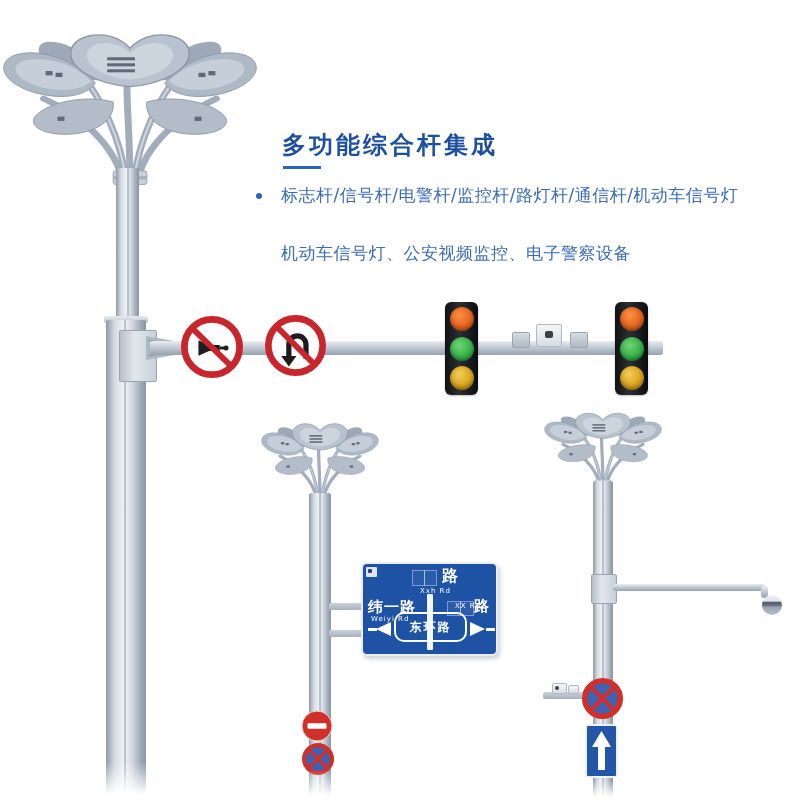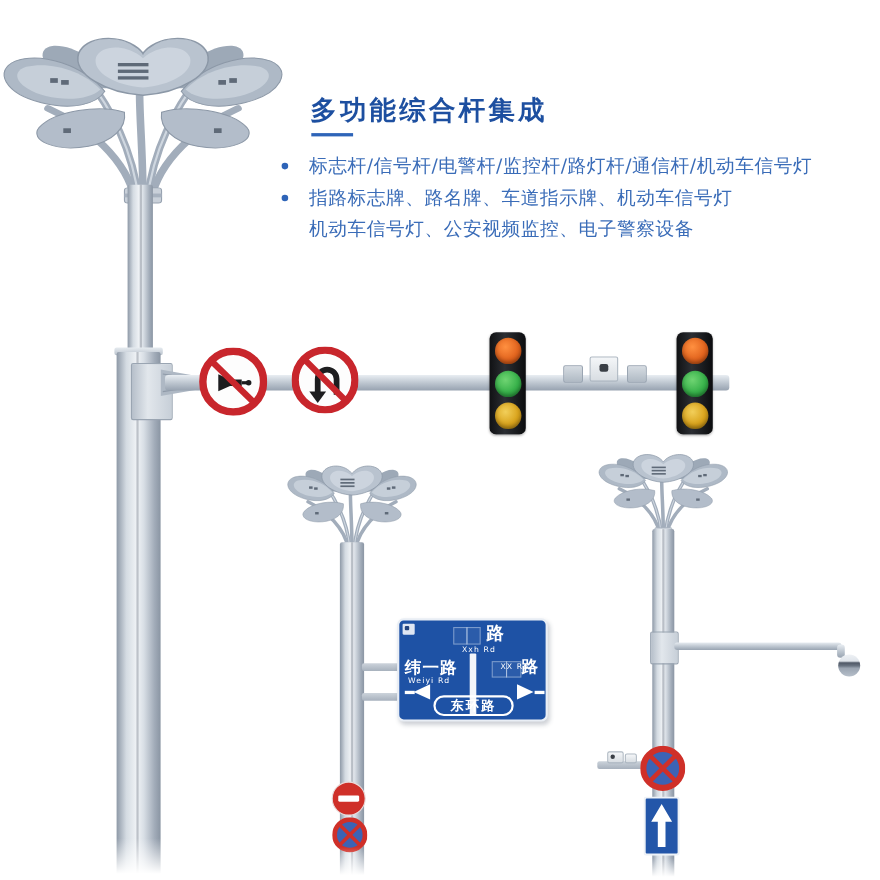--- a/index.html
+++ b/index.html
@@ -1,18 +1,18 @@
 <!DOCTYPE html>
 <html><head>
 <meta charset="utf-8">
 <style>
   html,body{margin:0;padding:0;background:#fff;}
   .canvas{position:relative;width:800px;height:800px;background:#ffffff;overflow:hidden;
           font-family:"DejaVu Sans","Liberation Sans",sans-serif;}
-  .abs{position:absolute;}
+  .abs{position:absolute;margin-top:45px;}
 
   
   .title{left:282px;top:84px;font-size:24px;font-weight:bold;color:#1d4fa0;letter-spacing:3px;}
   .title-underline{left:283px;top:121px;width:38px;height:3px;background:#2e64b8;}
   .hrow{left:256px;display:flex;align-items:center;width:530px;}
   .dot{width:6px;height:6px;border-radius:50%;background:#2e64b8;margin-right:19px;flex:0 0 auto;}
   .dot.hidden{visibility:hidden;}
   .htext{font-size:17px;color:#3a6cb8;letter-spacing:0.5px;white-space:nowrap;}
 
   
@@ -171,24 +171,20 @@
     <div class="bulb green"></div>
     <div class="bulb yellow"></div>
   </div>
 
   <div class="abs title">多功能综合杆集成</div>
   <div class="abs title-underline"></div>
   <div class="abs hrow" style="top:139px">
     <span class="dot"></span>
     <span class="htext">标志杆/信号杆/电警杆/监控杆/路灯杆/通信杆/机动车信号灯</span>
   </div>
-  <div class="abs hrow" style="top:168px">
-    <span class="dot"></span>
-    <span class="htext">指路标志牌、路名牌、车道指示牌、机动车信号灯</span>
-  </div>
   <div class="abs hrow" style="top:197px">
     <span class="dot hidden"></span>
     <span class="htext">机动车信号灯、公安视频监控、电子警察设备</span>
   </div>
 
   <svg class="svg-abs" style="left:258px;top:414px;width:124px;height:88px" viewBox="0 0 270 200" preserveAspectRatio="none">
       <use href="#lampCrown"></use>
     </svg>
   <div class="pole" style="left:309px;top:493px;width:22px;height:307px">
       <div class="groove"></div>
@@ -208,21 +204,21 @@
     <div class="gs gs-en" style="left:8px;top:51px">Weiyi Rd</div>
     <div class="ph-box" style="left:84px;top:37px;width:12px;height:13px"></div>
     <div class="ph-box" style="left:97px;top:37px;width:12px;height:13px"></div>
     <div class="gs gs-cn-lg" style="left:111px;top:33px">路</div>
     <div class="gs gs-en" style="left:92px;top:38px">XX Rd</div>
     <div class="vroad" style="left:64px;top:30px;width:6px;height:56px"></div>
     <div class="stub" style="left:5px;top:64px;width:9px"></div>
     <div class="stub" style="left:123px;top:64px;width:9px"></div>
     <div class="arrow-l" style="left:13px;top:58px"></div>
     <div class="arrow-r" style="left:107px;top:58px"></div>
-    <div class="capsule" style="left:31px;top:68px;width:73px;height:19px;box-sizing:border-box">
+    <div class="capsule" style="left:31px;top:48px;width:73px;height:30px;box-sizing:border-box">
       <span>东环路</span>
     </div>
   </div>
 
   <svg class="svg-abs" style="left:301px;top:710px;width:32px;height:32px" viewBox="0 0 32 32">
     <circle cx="16" cy="16" r="15" fill="#cf3029" stroke="#e9d9d8" stroke-width="1"></circle>
     <rect x="6.5" y="13.2" width="19" height="5.6" rx="1.2" fill="#fff"></rect>
   </svg>
 
   <svg class="svg-abs" style="left:302px;top:743px;width:32px;height:32px" viewBox="0 0 44 44">

